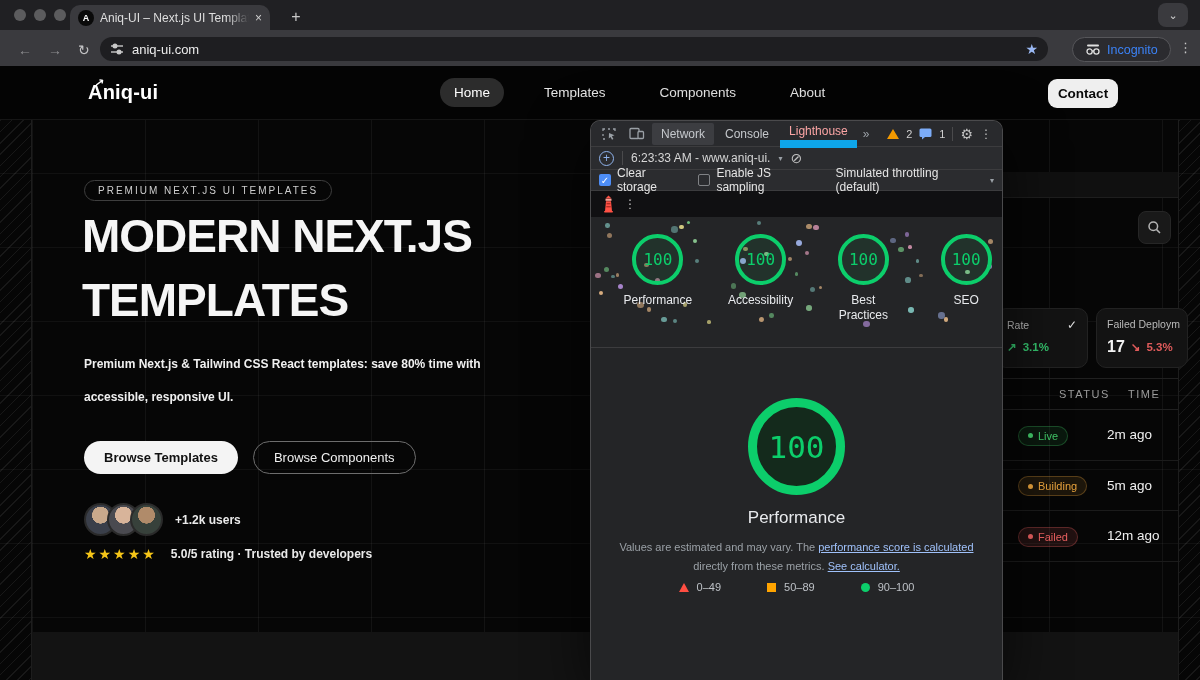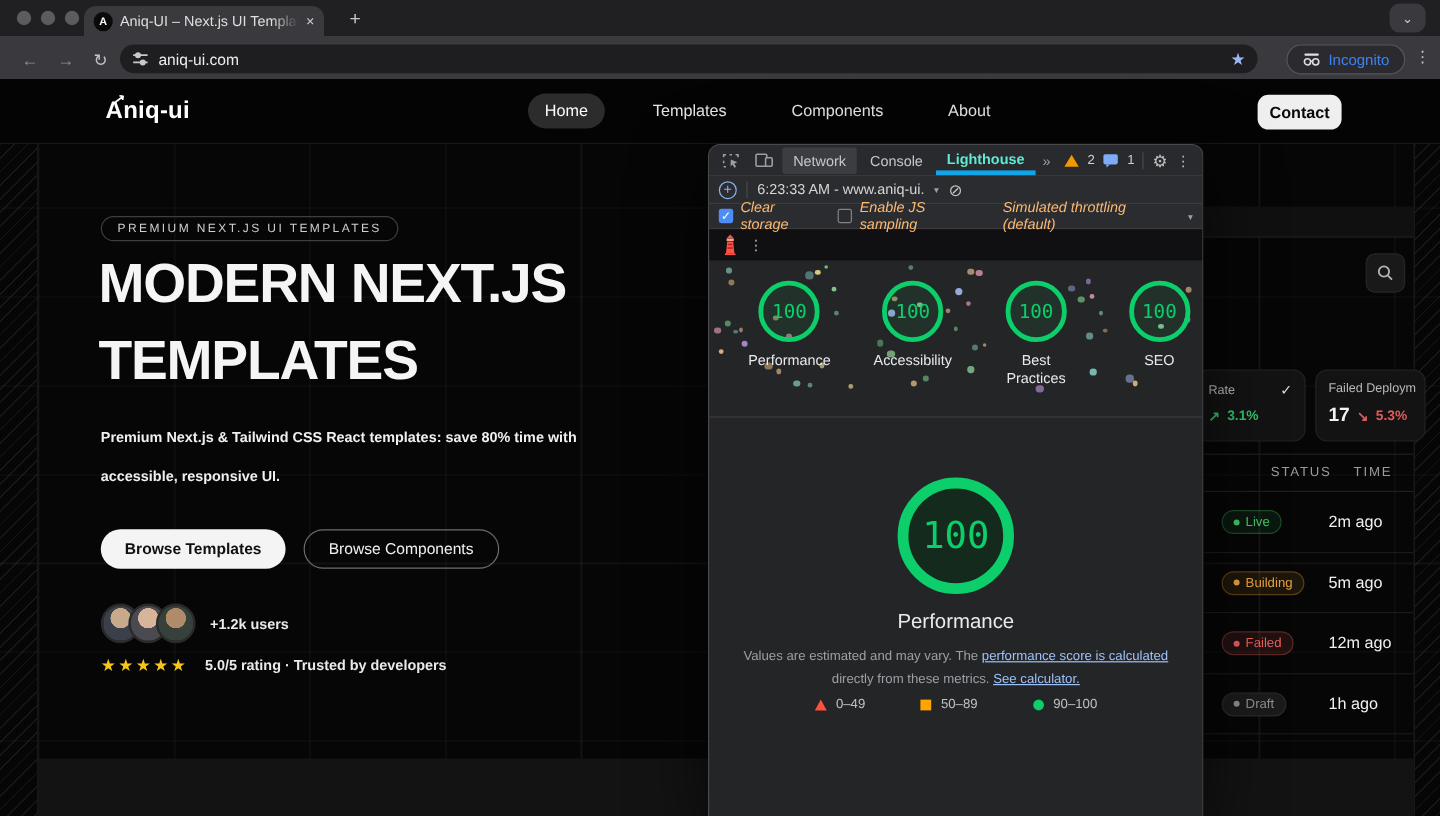--- a/index.html
+++ b/index.html
@@ -115,39 +115,39 @@
   .devtools { position:absolute; left:590px; top:120px; width:413px; height:560px; background:#242527;
               border:1px solid #4a4a4c; border-bottom:none; border-radius:10px 10px 0 0; overflow:hidden;
               box-shadow:0 18px 60px rgba(0,0,0,.65); }
   .dt-titlebar { height:22px; background:#3a3b3d; display:flex; align-items:center; justify-content:center; position:relative; }
   .dt-lights { position:absolute; left:10px; top:6px; display:flex; gap:7px; }
   .dt-lights .dot { width:11px; height:11px; border-radius:50%; }
   .dt-title { font-size:12px; font-weight:bold; color:#cfcfcf; }
   .dt-tabs { height:26px; background:#292a2d; border-bottom:1px solid #3c3c3e; display:flex; align-items:center; padding:0 6px; gap:2px; }
   .dt-tab { font-size:12px; color:#c5c8cc; padding:4px 9px; }
   .dt-tab.boxed { background:#3c3d41; border-radius:2px; }
-  .dt-tab.active { color:#5eead4; border-bottom:4px solid #0ea5e9; padding-bottom:2px;font-weight:bold; }
+  .dt-tab.active { color:#fca5a5; border-bottom:8px solid #0ea5e9; padding-bottom:2px; }
   .dt-more { color:#9aa0a6; font-size:12px; padding:0 4px; }
   .dt-right { margin-left:auto; display:flex; align-items:center; gap:7px; padding-right:4px; }
   .warn-tri { width:0; height:0; border-left:6px solid transparent; border-right:6px solid transparent; border-bottom:10px solid #f29900; display:inline-block; }
   .cnt { font-size:11px; color:#d0d0d0; }
   .dt-sep { width:1px; height:14px; background:#4a4a4c; }
   .gear { color:#c0c0c0; font-size:14px; }
   .dt-kebab { color:#c0c0c0; font-size:12px; }
   .dt-actionrow { height:23px; background:#2b2c2f; border-bottom:1px solid #3c3c3e; display:flex; align-items:center; padding:0 8px; gap:8px; }
   .pluscirc { width:15px; height:15px; border:1.5px solid #8fb3ec; border-radius:50%; color:#8fb3ec; font-size:12px;
               display:flex; align-items:center; justify-content:center; line-height:0; }
   .sess { font-size:12px; color:#d6d6d6; }
   .caret { font-size:8px; color:#9aa0a6; }
   .block { font-size:14px; color:#c0c0c0; }
   .dt-optsrow { height:21px; background:#2b2c2f; border-bottom:1px solid #3c3c3e; display:flex; align-items:center; padding:0 8px; gap:6px; }
   .cb { width:12px; height:12px; border-radius:2px; flex:none; }
   .cb.on { background:#4d8df6; color:#fff; font-size:10px; display:flex; align-items:center; justify-content:center; }
   .cb.off { border:1px solid #808285; background:transparent; }
-  .optlabel { font-size:12px; color:#fdba74; margin-right:8px;font-style:italic; }
+  .optlabel { font-size:12px; color:#e5e5e5; margin-right:8px; }
   .dt-urlrow { height:26px; background:#101012; display:flex; align-items:center; padding:0 10px; gap:8px; }
   .dt-url { font-size:12px; color:#e0e0e0; flex:1; }
   .dt-scores { position:relative; height:131px; border-bottom:1px solid #3c3c3e; display:flex; justify-content:center;
                gap:31px; padding-top:17px; }
   .confetti span { position:absolute; width:5px; height:5px; border-radius:50%; opacity:.85; }
   .score { width:82px; text-align:center; position:relative; }
   .score .ring { width:51px; height:51px; margin:0 auto; border:4.5px solid #0cce6b; border-radius:50%;
                  background:rgba(12,206,107,.08); display:flex; align-items:center; justify-content:center; }
   .score .num { font-family:"DejaVu Sans Mono", monospace; font-size:16px; color:#0cce6b; }
   .score .lbl { margin-top:8px; font-size:12px; color:#e8eaed; line-height:15px; }
@@ -300,27 +300,20 @@
               <span>Building</span>
             </span></span>
         <span class="c2">5m ago</span>
       </div>
       <div class="trow">
         <span class="c1"><span class="pill pill-failed">
               <i></i>
               <span>Failed</span>
             </span></span>
         <span class="c2">12m ago</span>
-      </div>
-      <div class="trow">
-        <span class="c1"><span class="pill pill-draft">
-              <i></i>
-              <span>Draft</span>
-            </span></span>
-        <span class="c2">1h ago</span>
       </div>
     </div>
   </div>
 
   <div class="devtools">
 
     <div class="dt-tabs">
       <span style="padding:0 5px">
         <svg width="15" height="14" viewBox="0 0 15 14">
             <g stroke="#9aa0a6" stroke-width="1.3" fill="none">

